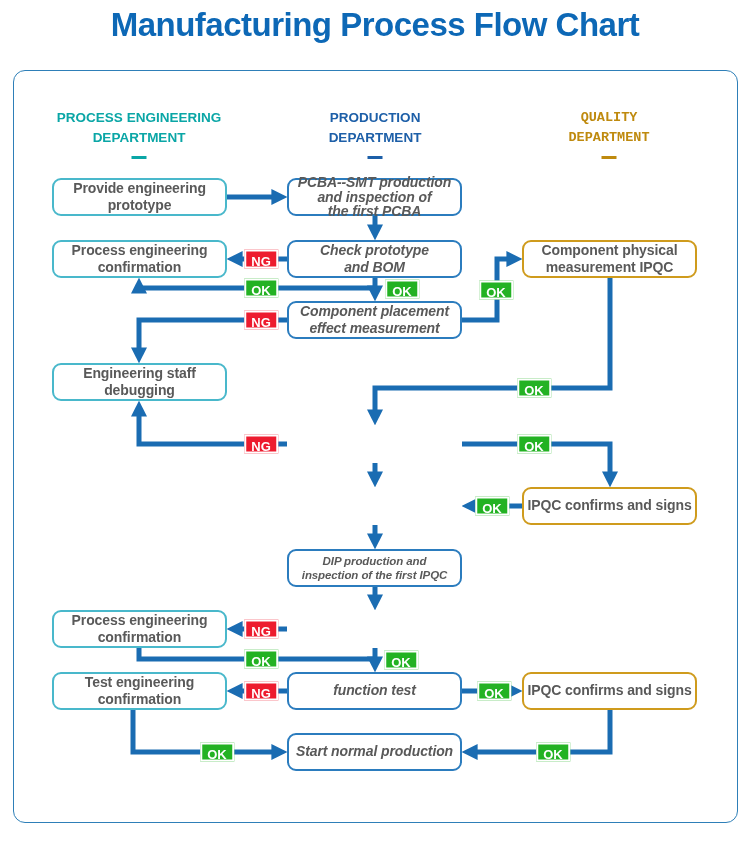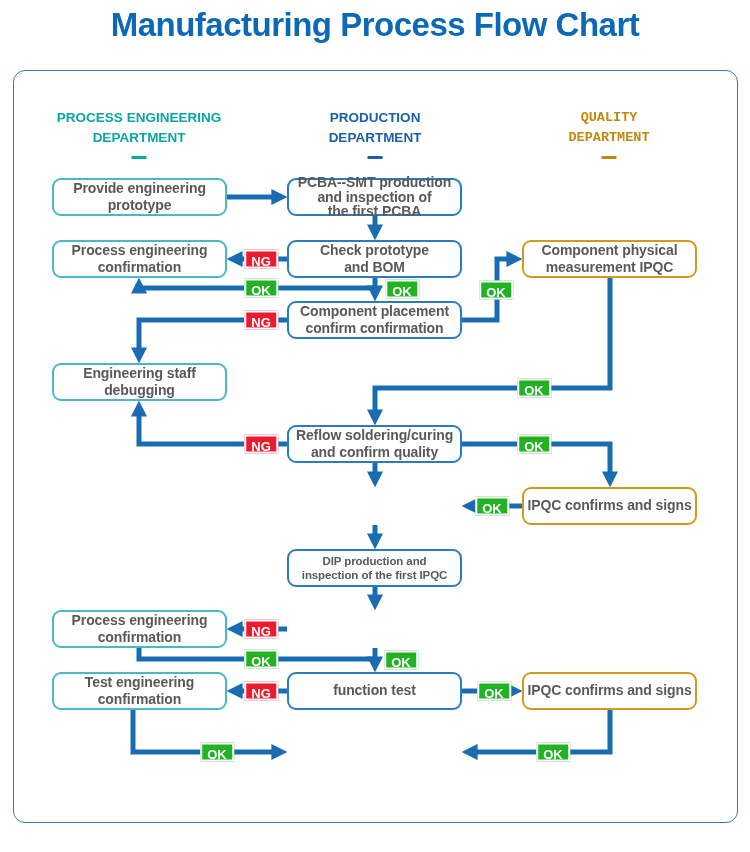--- a/index.html
+++ b/index.html
@@ -23,21 +23,21 @@
   .hdr-quality{color:var(--dept-quality);font-family:Liberation Mono, monospace;}
   .dash{position:absolute;top:156px;width:15px;height:2.5px;transform:translateX(-50%);}
   svg.wires{position:absolute;left:0;top:0;width:750px;height:852px;pointer-events:none;}
   svg.wires path{stroke:var(--line);stroke-width:5;fill:none;}
   svg.wires marker path{fill:var(--line);stroke:none;}
   .node{position:absolute;width:175px;height:38px;background:#fff;border-radius:9px;
     display:flex;align-items:center;justify-content:center;text-align:center;
     color:var(--text);font-size:14px;font-weight:bold;line-height:1.22;
     white-space:pre-line;padding:0 2px;letter-spacing:-0.1px;}
   .node.pcol{border:2px solid var(--box-process);}
-  .node.mcol{border:2px solid var(--box-production);}
+  .node.mcol{border:2px solid var(--box-production);font-style:italic;}
   .node.qcol{border:2px solid var(--box-quality);}
   .node.tight3{line-height:1.05;}
   .node.long{font-size:11.5px;}
   .badge{position:absolute;transform:translate(-50%,-50%);height:19px;line-height:19px;
     padding:0 5px;color:#fff;font-size:13px;font-weight:bold;border:2px solid #fff;}
   .badge-ok{background:var(--ok);}
   .badge-ng{background:var(--ng);}
 </style>
 </head>
 <body>
@@ -95,41 +95,40 @@
 the first PCBA</div>
 
   <div class="node pcol" style="left:52px;top:240px">Process engineering
 confirmation</div>
   <div class="node mcol" style="left:287px;top:240px">Check prototype
 and BOM</div>
   <div class="node qcol" style="left:522px;top:240px">Component physical
 measurement IPQC</div>
 
   <div class="node mcol" style="left:287px;top:301px">Component placement
-confirm confirmation</div>
+effect measurement</div>
 
   <div class="node pcol" style="left:52px;top:363px">Engineering staff
 debugging</div>
 
-  <div class="node mcol" style="left:287px;top:425px">Reflow soldering/curing
-and confirm quality</div>
 
   <div class="node qcol" style="left:522px;top:487px">IPQC confirms and signs</div>
 
   <div class="node mcol long" style="left:287px;top:549px">DIP production and
 inspection of the first IPQC</div>
 
   <div class="node pcol" style="left:52px;top:610px">Process engineering
 confirmation</div>
 
   <div class="node pcol" style="left:52px;top:672px">Test engineering
 confirmation</div>
   <div class="node mcol" style="left:287px;top:672px">function test</div>
   <div class="node qcol" style="left:522px;top:672px">IPQC confirms and signs</div>
 
+  <div class="node mcol" style="left:287px;top:733px">Start normal production</div>
 
   <div class="badge badge-ng" style="left:261px;top:259px">NG</div>
   <div class="badge badge-ok" style="left:261px;top:288px">OK</div>
   <div class="badge badge-ok" style="left:402px;top:289px">OK</div>
   <div class="badge badge-ok" style="left:496px;top:290px">OK</div>
   <div class="badge badge-ng" style="left:261px;top:320px">NG</div>
   <div class="badge badge-ok" style="left:534px;top:388px">OK</div>
   <div class="badge badge-ng" style="left:261px;top:444px">NG</div>
   <div class="badge badge-ok" style="left:534px;top:444px">OK</div>
   <div class="badge badge-ok" style="left:492px;top:506px">OK</div>

